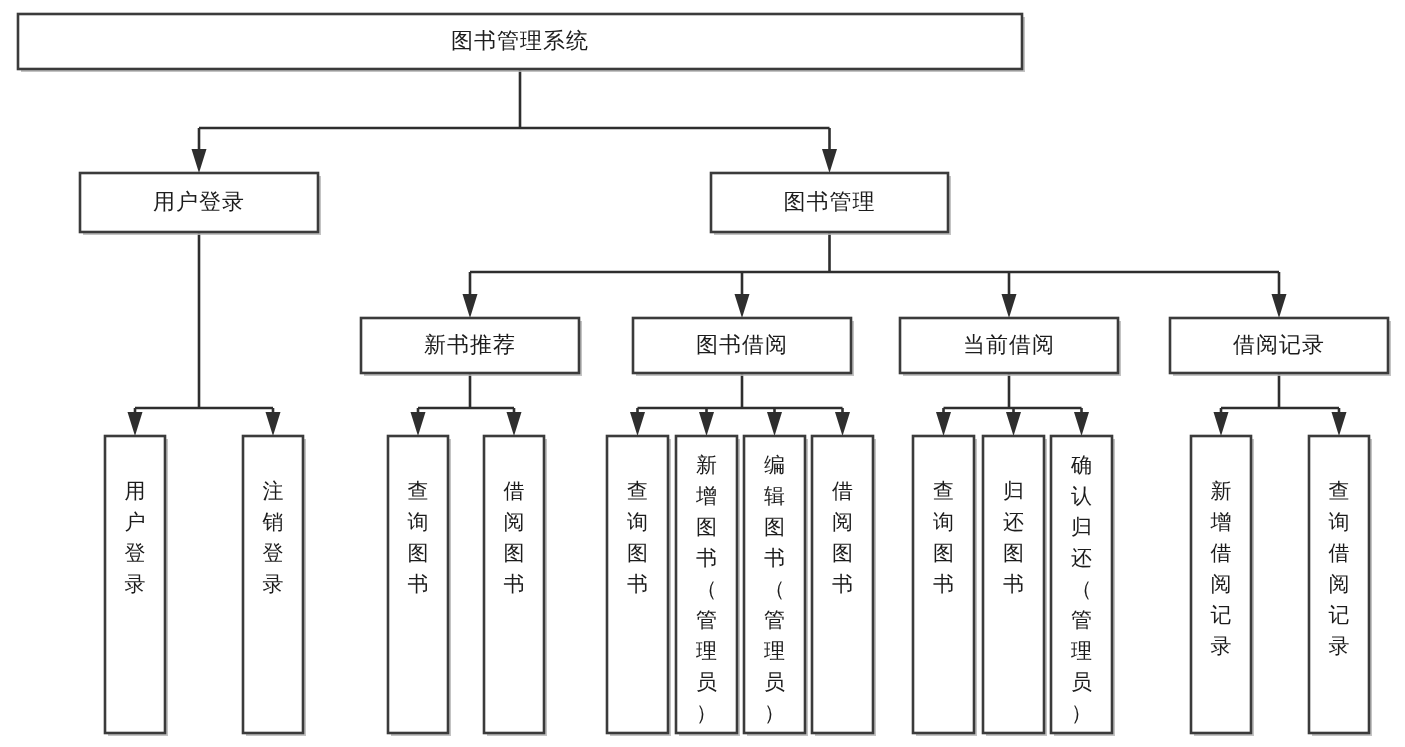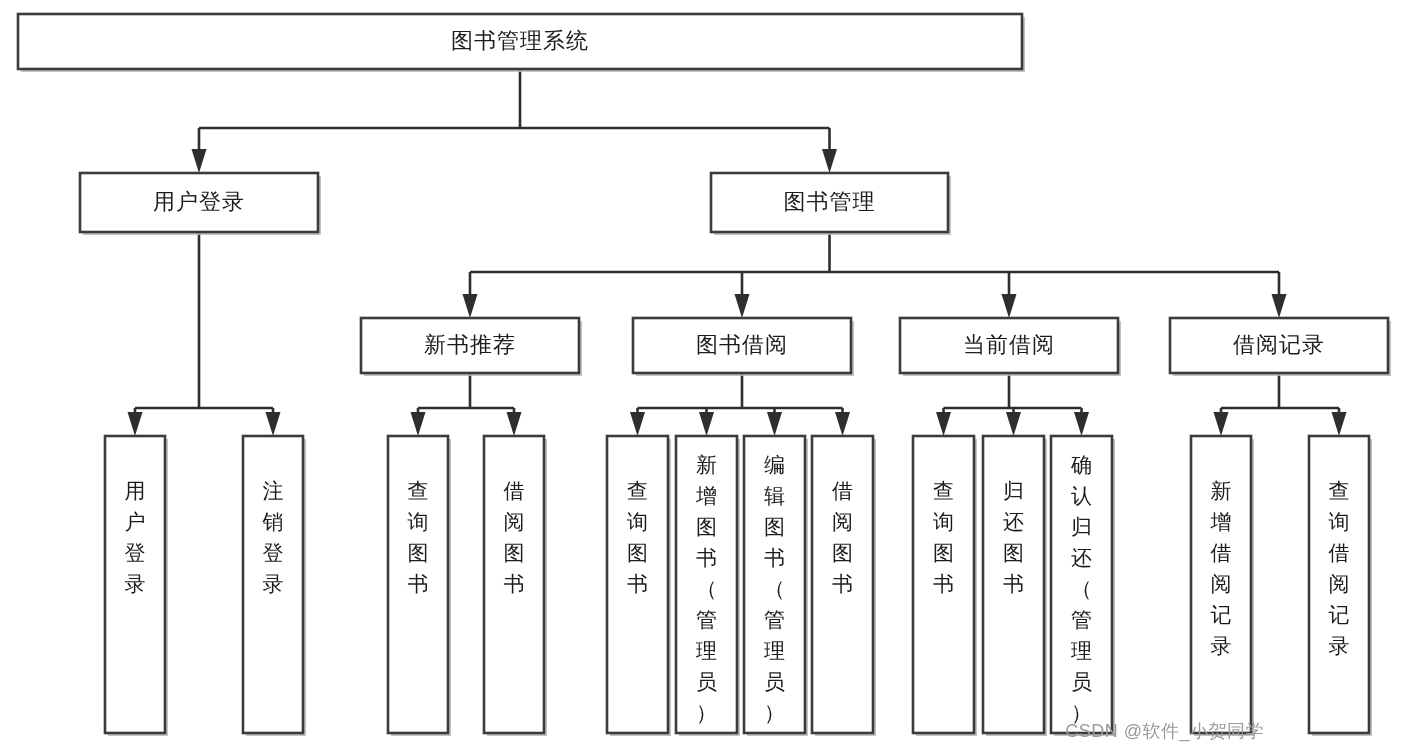--- a/index.html
+++ b/index.html
@@ -244,14 +244,13 @@
           <rect x="1191" y="436" width="60" height="297" class="node-box"></rect>
           <text x="1221" y="491.5" class="node-label-v"><tspan x="1221" dy="0">新</tspan><tspan x="1221" dy="31">增</tspan><tspan x="1221" dy="31">借</tspan><tspan x="1221" dy="31">阅</tspan><tspan x="1221" dy="31">记</tspan><tspan x="1221" dy="31">录</tspan></text>
         </g>
         <g>
           <rect x="1312" y="439" width="60" height="297" class="node-shadow"></rect>
           <rect x="1309" y="436" width="60" height="297" class="node-box"></rect>
           <text x="1339" y="491.5" class="node-label-v"><tspan x="1339" dy="0">查</tspan><tspan x="1339" dy="31">询</tspan><tspan x="1339" dy="31">借</tspan><tspan x="1339" dy="31">阅</tspan><tspan x="1339" dy="31">记</tspan><tspan x="1339" dy="31">录</tspan></text>
         </g>
       </g>
   </svg>
-  <div class="watermark">CSDN @软件_小贺同学</div>
 </div>
 
 </body></html>

